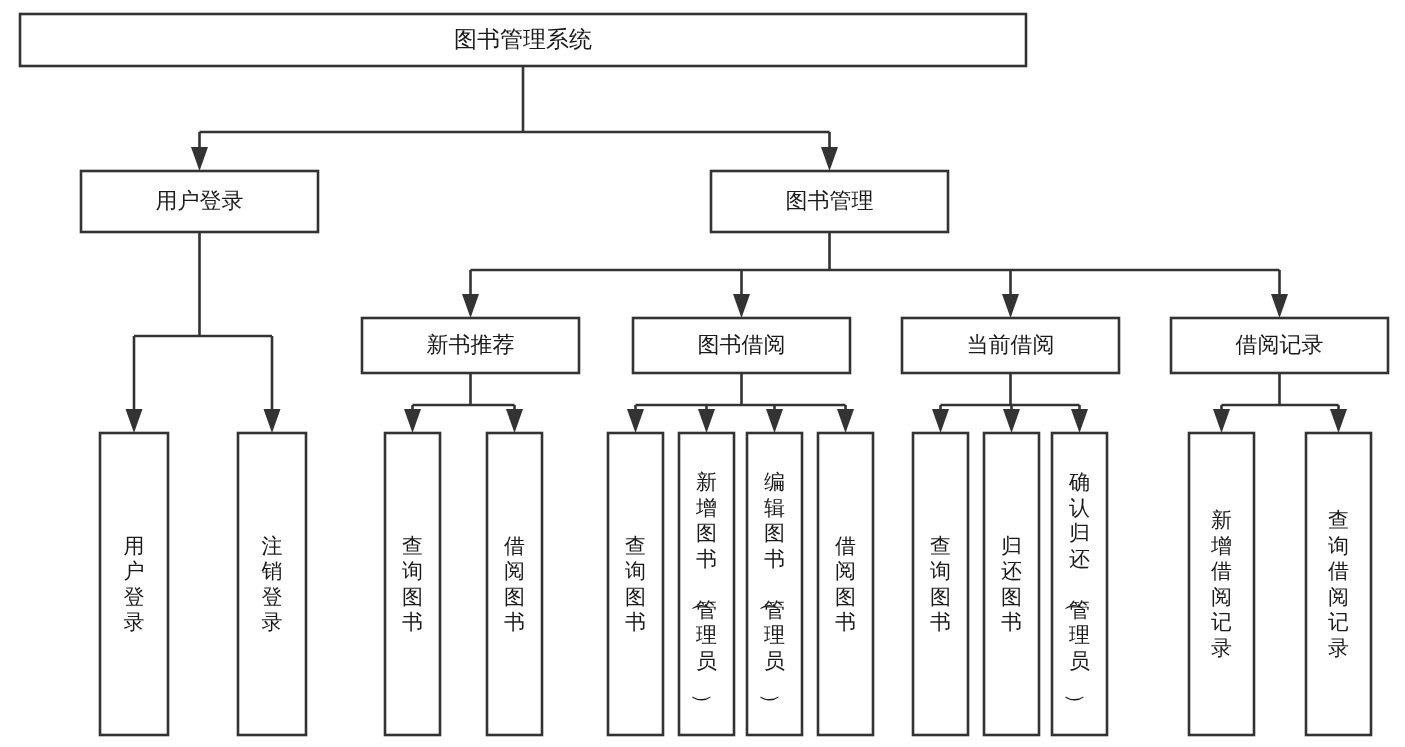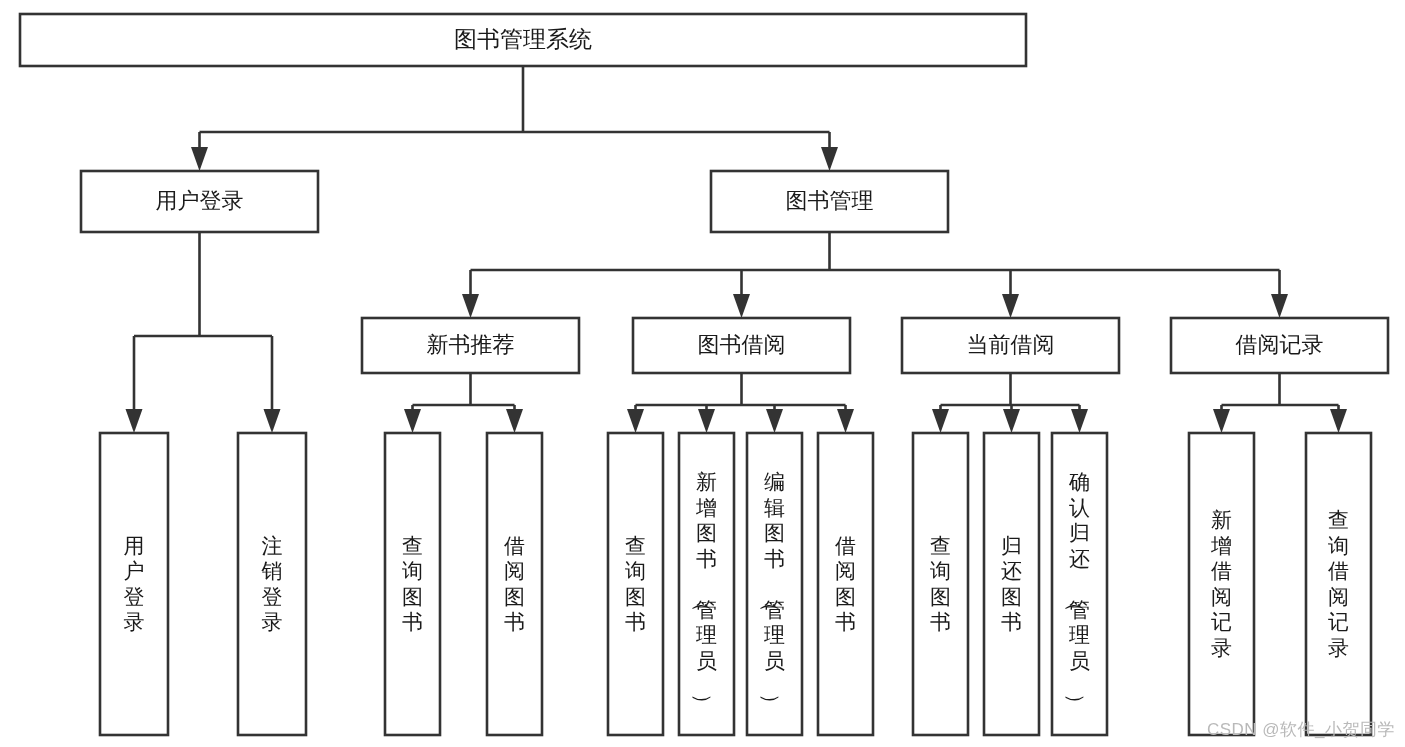--- a/index.html
+++ b/index.html
@@ -204,14 +204,13 @@
         <g>
           <rect x="1189" y="433" width="65" height="302" class="node-rect"></rect>
           <text x="1221.5" y="527.39" class="leaf-label"><tspan x="1221.5" dy="0">新</tspan><tspan x="1221.5" dy="25.5">增</tspan><tspan x="1221.5" dy="25.5">借</tspan><tspan x="1221.5" dy="25.5">阅</tspan><tspan x="1221.5" dy="25.5">记</tspan><tspan x="1221.5" dy="25.5">录</tspan></text>
         </g>
         <g>
           <rect x="1306" y="433" width="65" height="302" class="node-rect"></rect>
           <text x="1338.5" y="527.39" class="leaf-label"><tspan x="1338.5" dy="0">查</tspan><tspan x="1338.5" dy="25.5">询</tspan><tspan x="1338.5" dy="25.5">借</tspan><tspan x="1338.5" dy="25.5">阅</tspan><tspan x="1338.5" dy="25.5">记</tspan><tspan x="1338.5" dy="25.5">录</tspan></text>
         </g>
       </g>
     </svg>
-  <div class="watermark">CSDN @软件_小贺同学</div>
 </div>
 
 </body></html>

